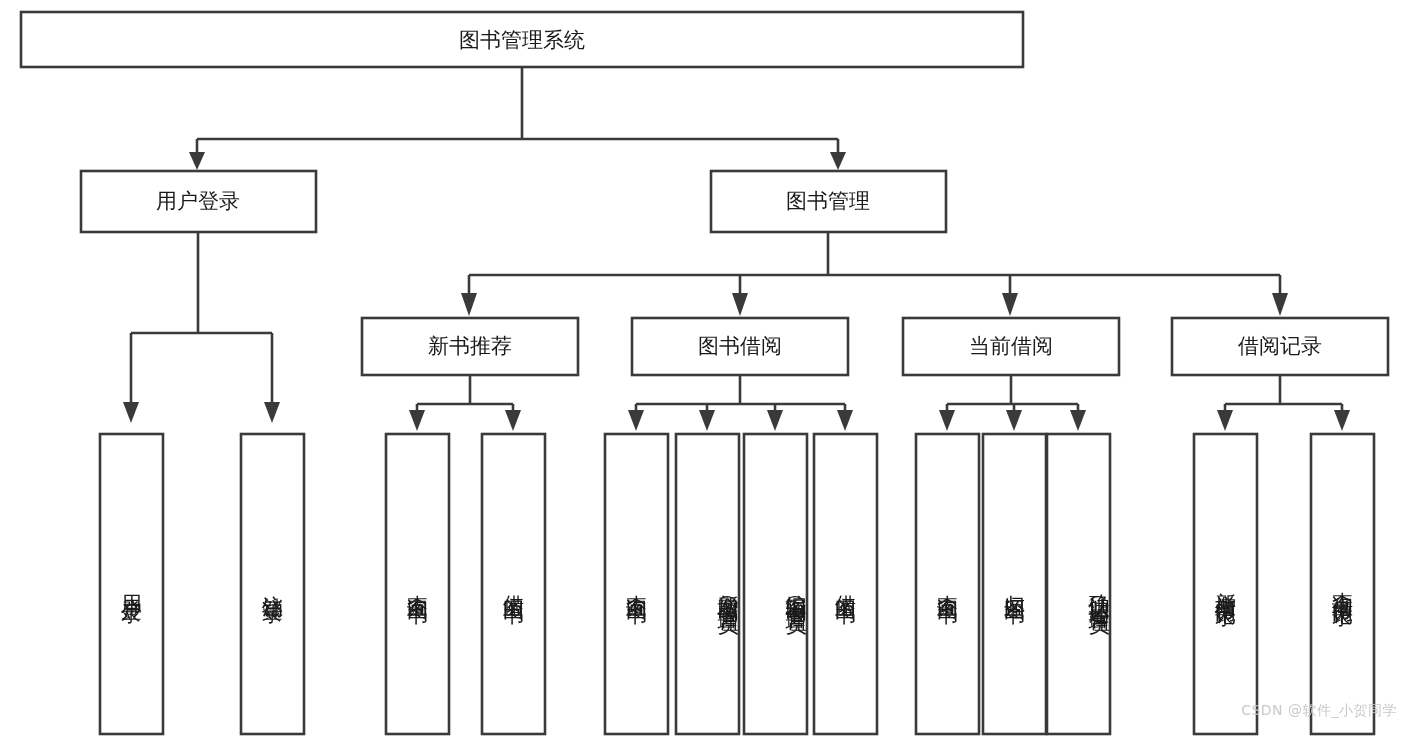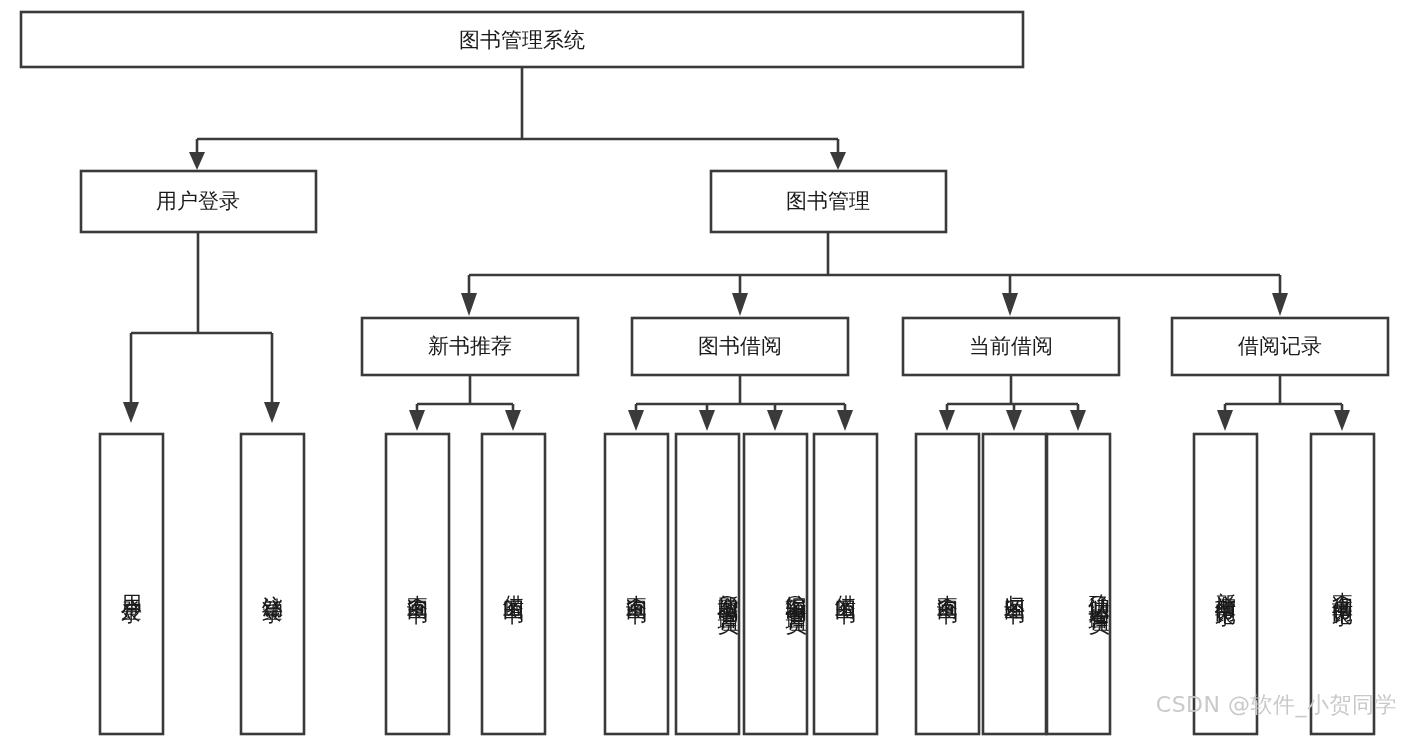--- a/index.html
+++ b/index.html
@@ -59,21 +59,21 @@
     letter-spacing: 3px;
     color: #1a1a1a;
     pointer-events: none;
     white-space: nowrap;
   }
   .watermark {
     position: absolute;
     right: 8px;
     bottom: 4px;
     font-family: "DejaVu Sans", "Liberation Sans", sans-serif;
-    font-size: 22px;
+    font-size: 14px;
     color: #c9c9c9;
     letter-spacing: 0.5px;
     white-space: nowrap;
   }
 </style>
 </head>
 <body>
 
 <div id="diagram-root">
 

